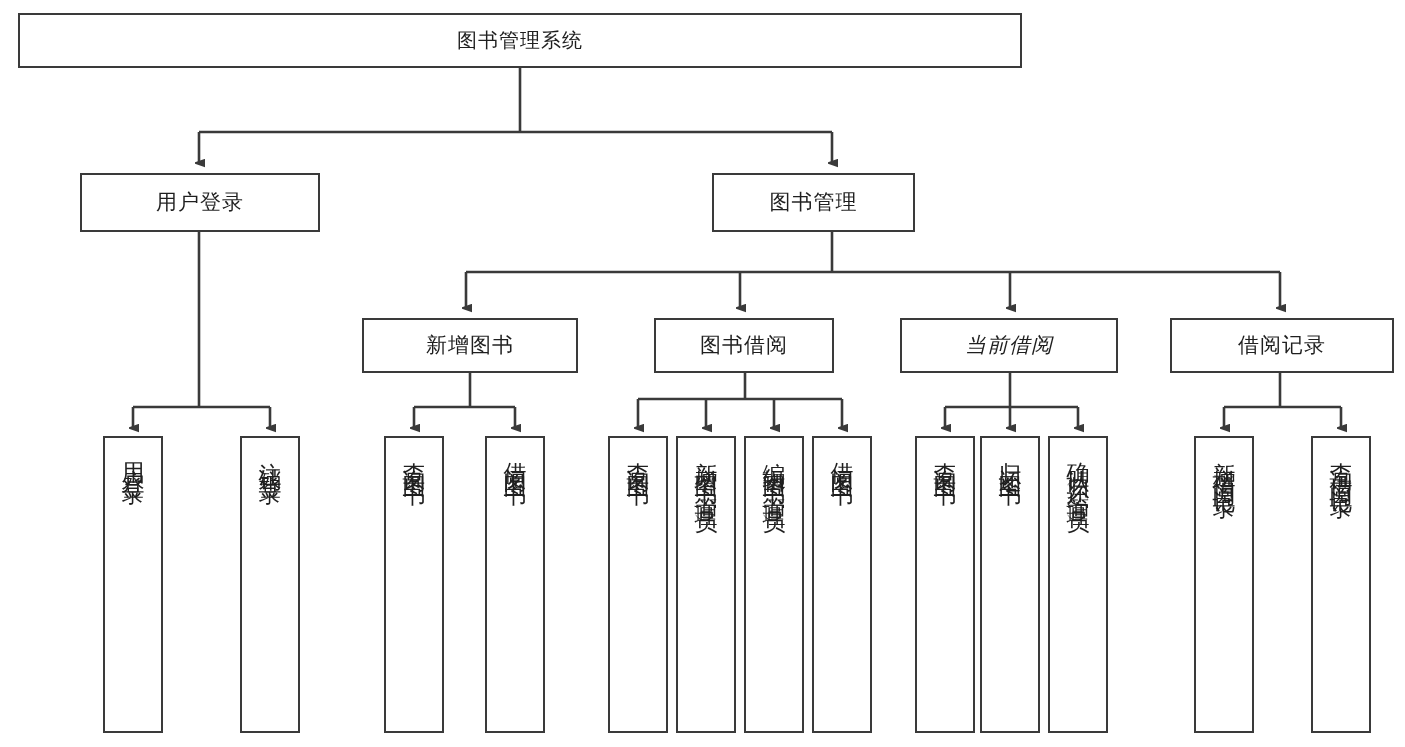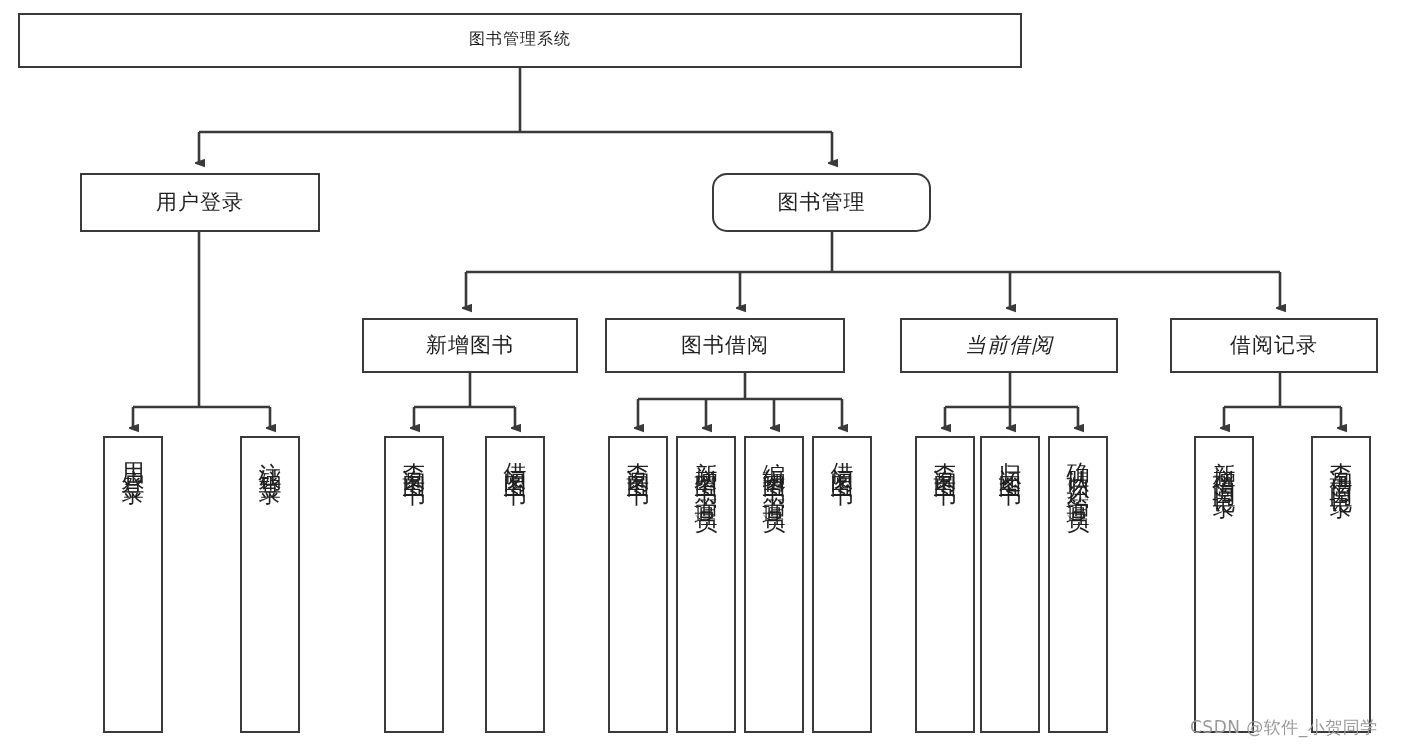--- a/index.html
+++ b/index.html
@@ -28,21 +28,21 @@
     display:block;
     text-align:center;
     line-height:1.08;
     white-space:pre;
   }
   
   .node.horiz .label{
     font-size:21px;
     letter-spacing:1px;
   }
-  .node.root .label{font-size:16px;letter-spacing:1px;font-family:Liberation Mono, monospace;}
+  .node.root .label{font-size:20px;letter-spacing:1px;}
 
   
   .node.leaf{
     align-items:flex-start;
     justify-content:center;
     padding-top:6px;
   }
   .node.leaf .label{
     writing-mode:vertical-rl;
     text-orientation:upright;
@@ -118,34 +118,34 @@
     </g>
   </svg>
 
   <div class="node horiz root" style="left:18px;top:13px;width:1004px;height:55px;">
     <span class="label">图书管理系统</span>
   </div>
 
   <div class="node horiz" style="left:80px;top:173px;width:240px;height:59px;">
     <span class="label">用户登录</span>
   </div>
-  <div class="node horiz" style="left:712px;top:173px;width:219px;height:59px;border-radius:15px;">
+  <div class="node horiz" style="left:712px;top:173px;width:203px;height:59px;">
     <span class="label">图书管理</span>
   </div>
 
   <div class="node horiz" style="left:362px;top:318px;width:216px;height:55px;">
     <span class="label">新增图书</span>
   </div>
-  <div class="node horiz" style="left:605px;top:318px;width:240px;height:55px;">
+  <div class="node horiz" style="left:654px;top:318px;width:180px;height:55px;">
     <span class="label">图书借阅</span>
   </div>
   <div class="node horiz" style="left:900px;top:318px;width:218px;height:55px;font-style:italic;">
     <span class="label">当前借阅</span>
   </div>
-  <div class="node horiz" style="left:1170px;top:318px;width:208px;height:55px;">
+  <div class="node horiz" style="left:1170px;top:318px;width:224px;height:55px;">
     <span class="label">借阅记录</span>
   </div>
 
   <div class="node leaf" style="left:103px;top:436px;width:60px;height:297px;">
     <span class="label">用户登录</span>
   </div>
   <div class="node leaf" style="left:240px;top:436px;width:60px;height:297px;">
     <span class="label">注销登录</span>
   </div>
 
@@ -179,15 +179,14 @@
     <span class="label">确认归还（管理员）</span>
   </div>
 
   <div class="node leaf" style="left:1194px;top:436px;width:60px;height:297px;">
     <span class="label">新增借阅记录</span>
   </div>
   <div class="node leaf" style="left:1311px;top:436px;width:60px;height:297px;">
     <span class="label">查询借阅记录</span>
   </div>
 
-  <div class="watermark" style="left:1190px;top:716px;">CSDN @软件_小贺同学</div>
 
 </div>
 
 </body></html>

